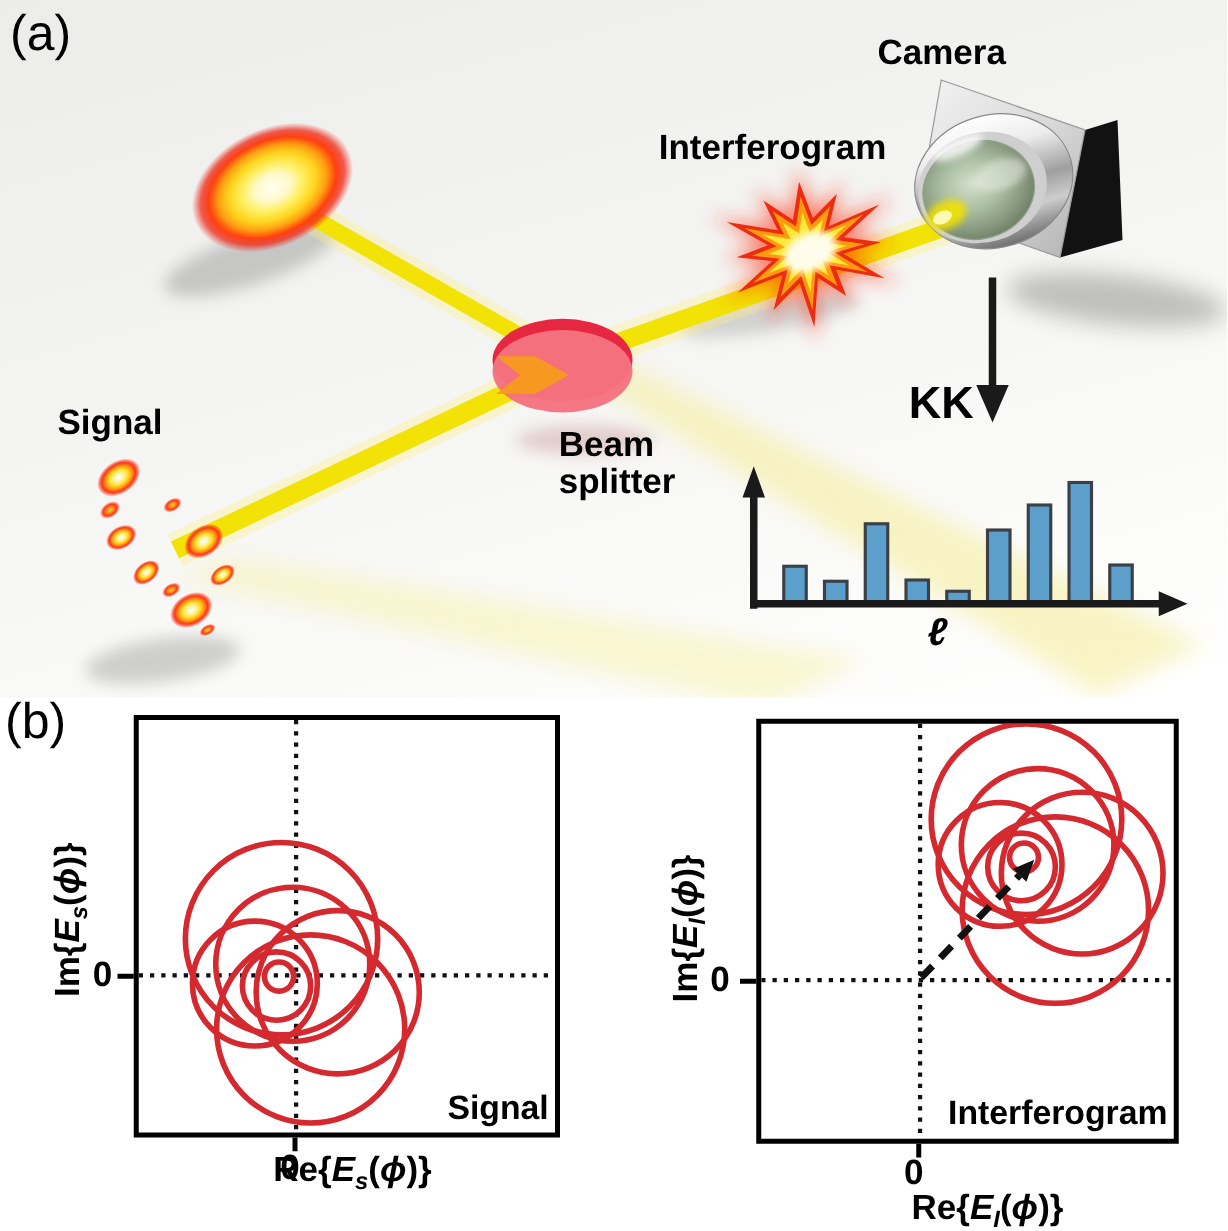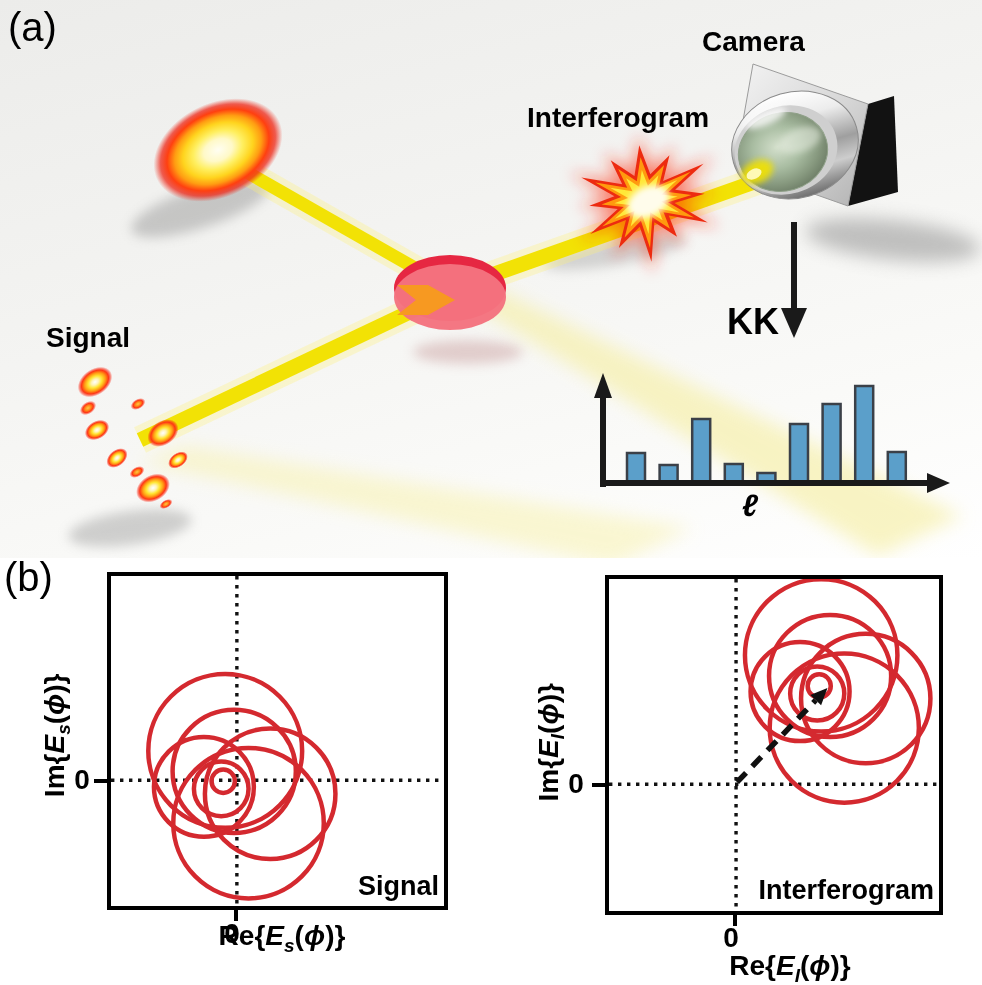--- a/index.html
+++ b/index.html
@@ -164,20 +164,24 @@
         <polygon points="603,373 594,398 612,398" fill="#1a1a1a"></polygon>
         <line x1="600" y1="483" x2="929" y2="483" stroke="#1a1a1a" stroke-width="6"></line>
         <polygon points="950,483 927,473 927,493" fill="#1a1a1a"></polygon>
       </g>
     </svg>
 
     <div class="lbl panel-tag" style="left:8px;top:6px;">(a)</div>
     <div class="lbl bold center" style="left:702px;top:27px;width:200px;">Camera</div>
     <div class="lbl bold center" style="left:527px;top:103px;width:200px;">Interferogram</div>
     <div class="lbl bold center" style="left:46px;top:323px;width:160px;">Signal</div>
+    <div class="lbl bold" style="left:447px;top:341px;">
+      <div>Beam</div>
+      <div>splitter</div>
+    </div>
     <div class="lbl bold right" style="left:699px;top:263px;width:80px;font-size:36px;margin-top:40px;">KK</div>
     <div class="lbl bold center" style="left:742px;top:490px;width:60px;font-size:31px;"><i>ℓ</i></div>
   </section>
 
   <section>
     <div class="lbl panel-tag" style="left:4px;top:556px;">(b)</div>
 
     <div class="plot" id="plot1" style="left:107px;top:572px;width:341px;height:338px;">
       <svg id="plot1-svg" width="333" height="330" viewBox="0 0 333 330">
           <line x1="0" y1="204.27" x2="333" y2="204.27" stroke="#111" stroke-width="3.4" stroke-dasharray="3.4 5.6"></line>

